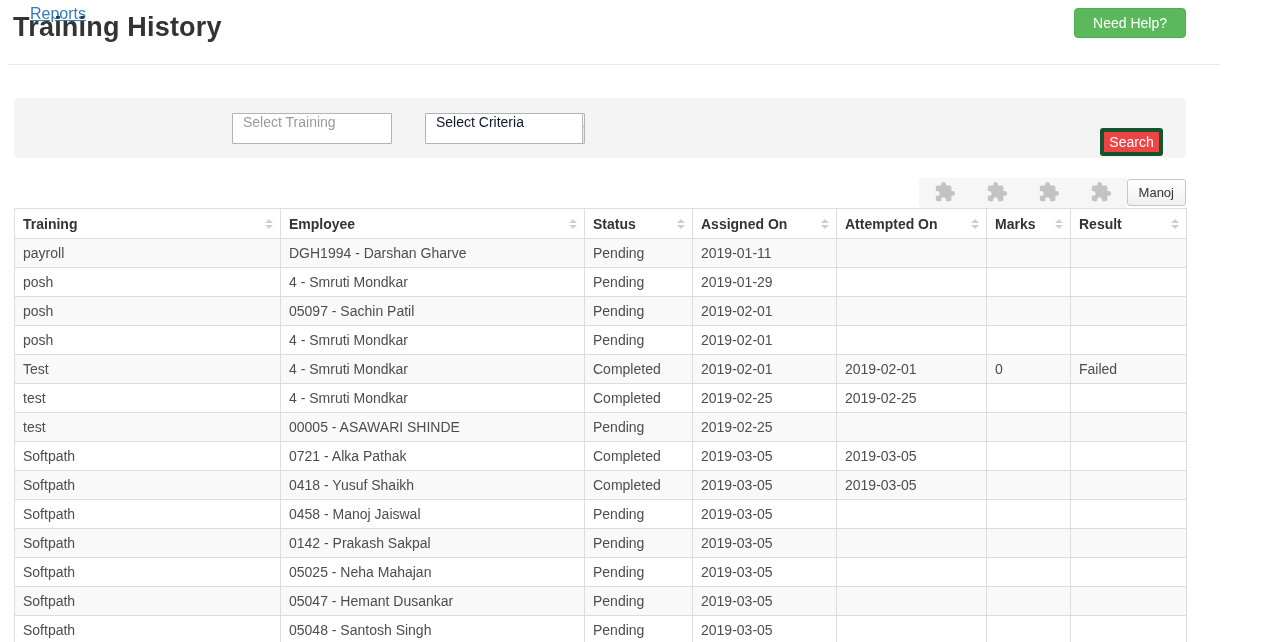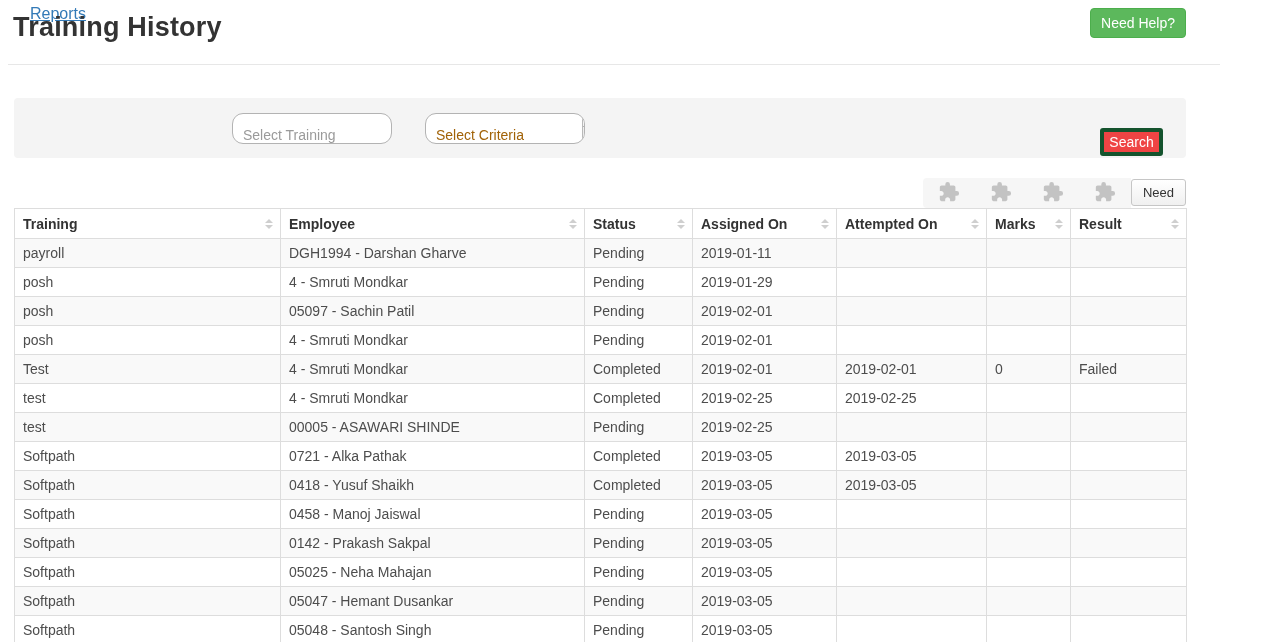--- a/index.html
+++ b/index.html
@@ -5,34 +5,34 @@
   * { box-sizing: border-box; margin: 0; padding: 0; }
   html, body { width: 1274px; height: 642px; overflow: hidden; background: #fff;
     font-family: "Liberation Sans", sans-serif; color: #333; }
 
   
   .page-header { position: relative; height: 64px; }
   .breadcrumb-link { position: absolute; left: 30px; top: 5px; font-size: 16px;
     color: #337ab7; text-decoration: underline; cursor: pointer; }
   .page-title { position: absolute; left: 13px; top: 12px; font-size: 27px;
     font-weight: bold; color: #333; letter-spacing: 0.2px; }
-  .help-btn { position: absolute; right: 88px; top: 8px; height: 30px; padding: 0 10px;
+  .help-btn { position: absolute; right: 88px; top: 8px; height: 30px; padding: 0 18px;
     background: #5cb85c; border: 1px solid #4cae4c; border-radius: 4px;
     color: #fff; font-size: 14px; cursor: pointer; font-family: inherit; }
   .header-divider { border: none; border-top: 1px solid #e7e7e7; margin: 0 54px 0 8px; }
 
   
   .filter-panel { position: relative; width: 1172px; height: 60px; margin: 33px 0 0 14px;
     background: #f4f4f4; border-radius: 4px; }
   .fake-select { position: absolute; top: 15px; height: 31px; width: 160px;
-    background: #fff; border: 1px solid #b3b3b3; border-radius: 11px;
-    display: flex; align-items: flex-end; cursor: pointer; overflow: hidden; gap: 48px; }
+    background: #fff; border: 1px solid #b3b3b3; border-radius: 1px;
+    display: flex; align-items: flex-start; cursor: pointer; overflow: hidden; gap: 48px; }
   .fake-select .sel-label { flex: 1; padding: 0 10px; font-size: 14px; white-space: nowrap; }
   .sel-muted { color: #9a9a9a; }
-  .sel-dark  { color: #a16207; }
+  .sel-dark  { color: #0f172a; }
   .fake-select .arrow-box { width: 27px; align-self: stretch; border-left: 1px solid #b9b9b9;
     background: linear-gradient(#fdfdfd, #e3e3e3); display: flex; align-items: center;
     justify-content: center; }
   .caret-down { width: 0; height: 0; border-left: 4px solid transparent;
     border-right: 4px solid transparent; border-top: 5px solid #8a8a8a; }
   #select-training { left: 218px; }
   #select-criteria { left: 411px; }
   .option-input { position: absolute; left: 603px; top: 15px; width: 354px; height: 31px;
     border: 1px solid #d2d2d2; border-radius: 2px; background: #fbfbfb;
     padding: 0 10px; font-size: 14px; font-family: inherit; color: #333; }
@@ -118,21 +118,21 @@
         <span><svg viewBox="0 0 24 24">
             <path d="M20.5 11H19V7c0-1.1-.9-2-2-2h-4V3.5a2.5 2.5 0 0 0-5 0V5H4c-1.1 0-1.99.9-1.99 2v3.8H3.5c1.49 0 2.7 1.21 2.7 2.7s-1.21 2.7-2.7 2.7H2V20c0 1.1.9 2 2 2h3.8v-1.5c0-1.49 1.21-2.7 2.7-2.7 1.49 0 2.7 1.21 2.7 2.7V22H17c1.1 0 2-.9 2-2v-4h1.5a2.5 2.5 0 0 0 0-5z"></path>
           </svg></span>
       </button>
       <button class="export-btn">
         <span><svg viewBox="0 0 24 24">
             <path d="M20.5 11H19V7c0-1.1-.9-2-2-2h-4V3.5a2.5 2.5 0 0 0-5 0V5H4c-1.1 0-1.99.9-1.99 2v3.8H3.5c1.49 0 2.7 1.21 2.7 2.7s-1.21 2.7-2.7 2.7H2V20c0 1.1.9 2 2 2h3.8v-1.5c0-1.49 1.21-2.7 2.7-2.7 1.49 0 2.7 1.21 2.7 2.7V22H17c1.1 0 2-.9 2-2v-4h1.5a2.5 2.5 0 0 0 0-5z"></path>
           </svg></span>
       </button>
     </div>
-  <button class="print-btn">Need</button>
+  <button class="print-btn">Manoj</button>
 </div>
 
 <table class="history-table">
   <thead>
     <tr>
         <th><span>Training</span><span class="sort-icon">
             <span class="tri-up"></span>
             <span class="tri-down"></span>
           </span></th>
         <th><span>Employee</span><span class="sort-icon">

